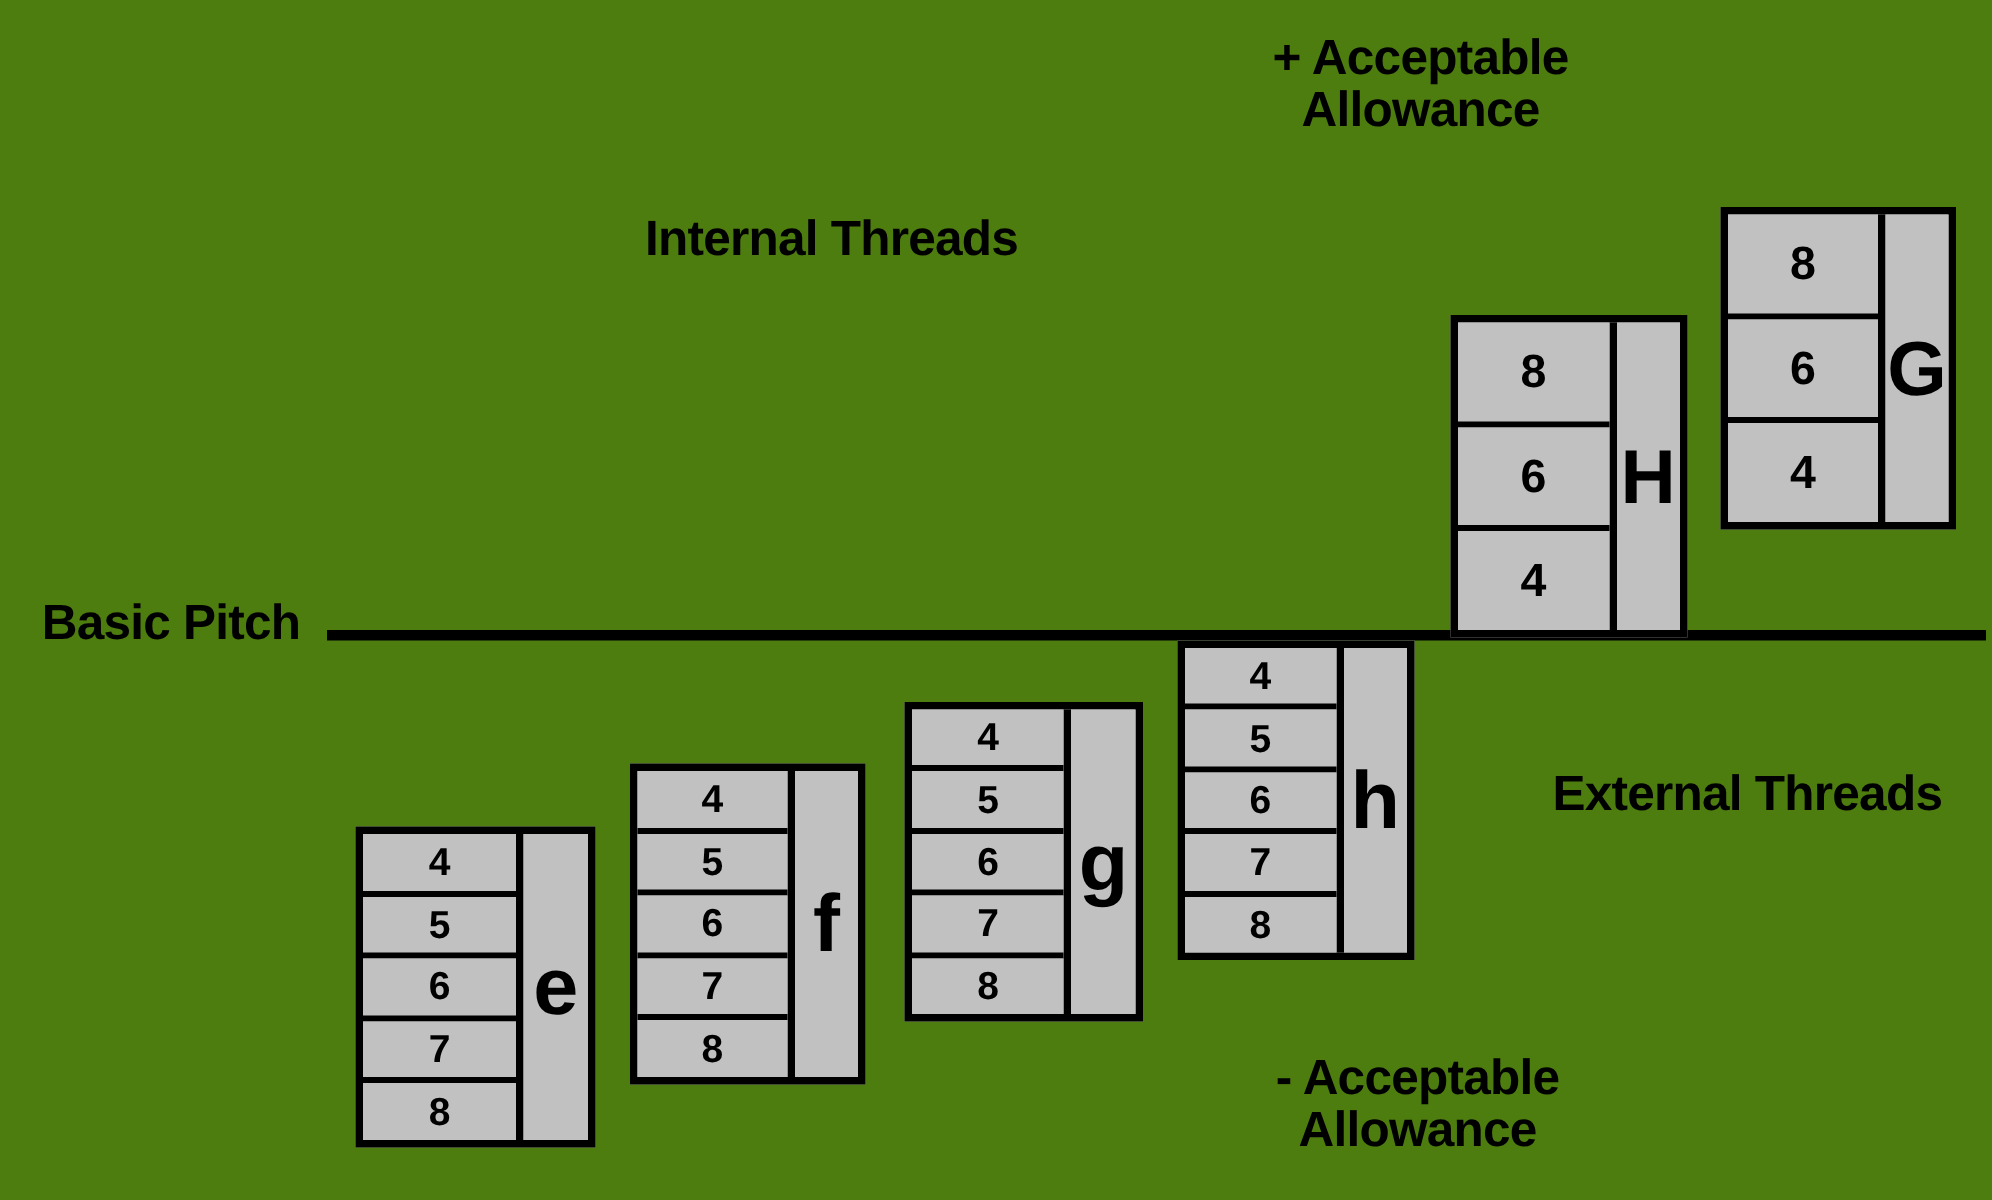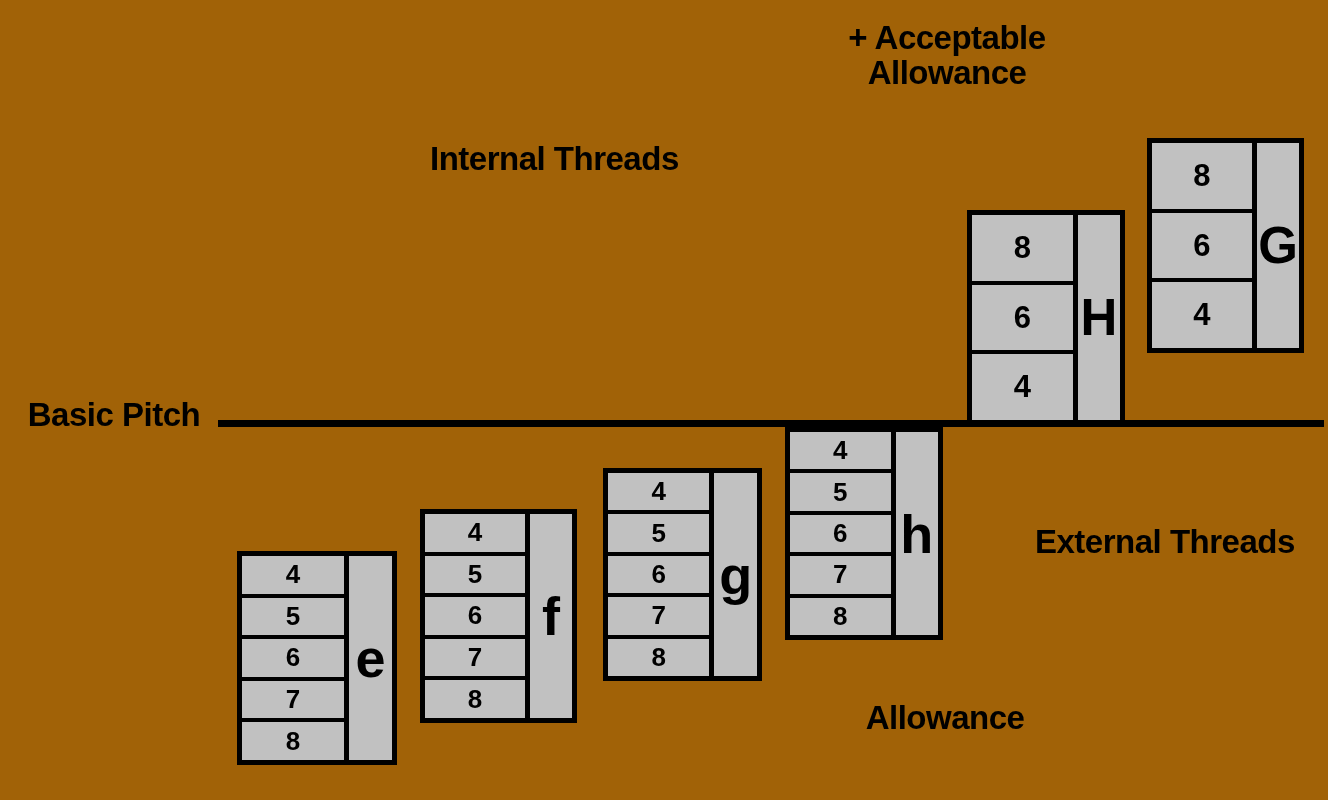--- a/index.html
+++ b/index.html
@@ -3,21 +3,21 @@
 <meta charset="utf-8">
 <style>
   html, body {
     margin: 0;
     padding: 0;
   }
   .canvas {
     position: relative;
     width: 1328px;
     height: 800px;
-    background: #a16207;
+    background: #4d7c0f;
     overflow: hidden;
     font-family: "Liberation Sans", sans-serif;
     color: #000000;
   }
   .label {
     position: absolute;
     font-size: 33px;
     font-weight: 700;
     line-height: 35px;
     white-space: nowrap;
@@ -74,21 +74,21 @@
   .block-f { left: 420px; top: 509px; width: 157px; height: 214px; }
   .block-g { left: 603px; top: 468px; width: 159px; height: 213px; }
   .block-h { left: 785px; top: 427px; width: 158px; height: 213px; }
   .block-H { left: 967px; top: 210px; width: 158px; height: 215px; }
   .block-G { left: 1147px; top: 138px; width: 157px; height: 215px; }
 
   
   .plus-allowance  { left: 787px;  top: 20px;  width: 320px; }
   .internal-threads{ left: 430px;  top: 141px; }
   .basic-pitch     { left: 8px;    top: 392px; width: 212px; line-height: 45px; }
-  .external-threads{ left: 1035px; top: 524px; }
+  .external-threads{ left: 1035px; top: 511px; }
   .minus-allowance { left: 785px;  top: 700px; width: 320px; }
 </style>
 </head>
 <body>
 
 <div class="canvas">
 
   <div class="label centered plus-allowance">
     <div>+ Acceptable</div>
     <div>Allowance</div>
@@ -98,20 +98,21 @@
 
   <div class="label centered basic-pitch">
     <div>Basic Pitch</div>
   </div>
 
   <div class="pitch-line"></div>
 
   <div class="label external-threads">External Threads</div>
 
   <div class="label centered minus-allowance">
+    <div>- Acceptable</div>
     <div>Allowance</div>
   </div>
 
   <div class="block internal block-H">
     <div class="grades">
       <div class="cell">8</div>
       <div class="cell">6</div>
       <div class="cell">4</div>
     </div>
     <div class="letter">H</div>

